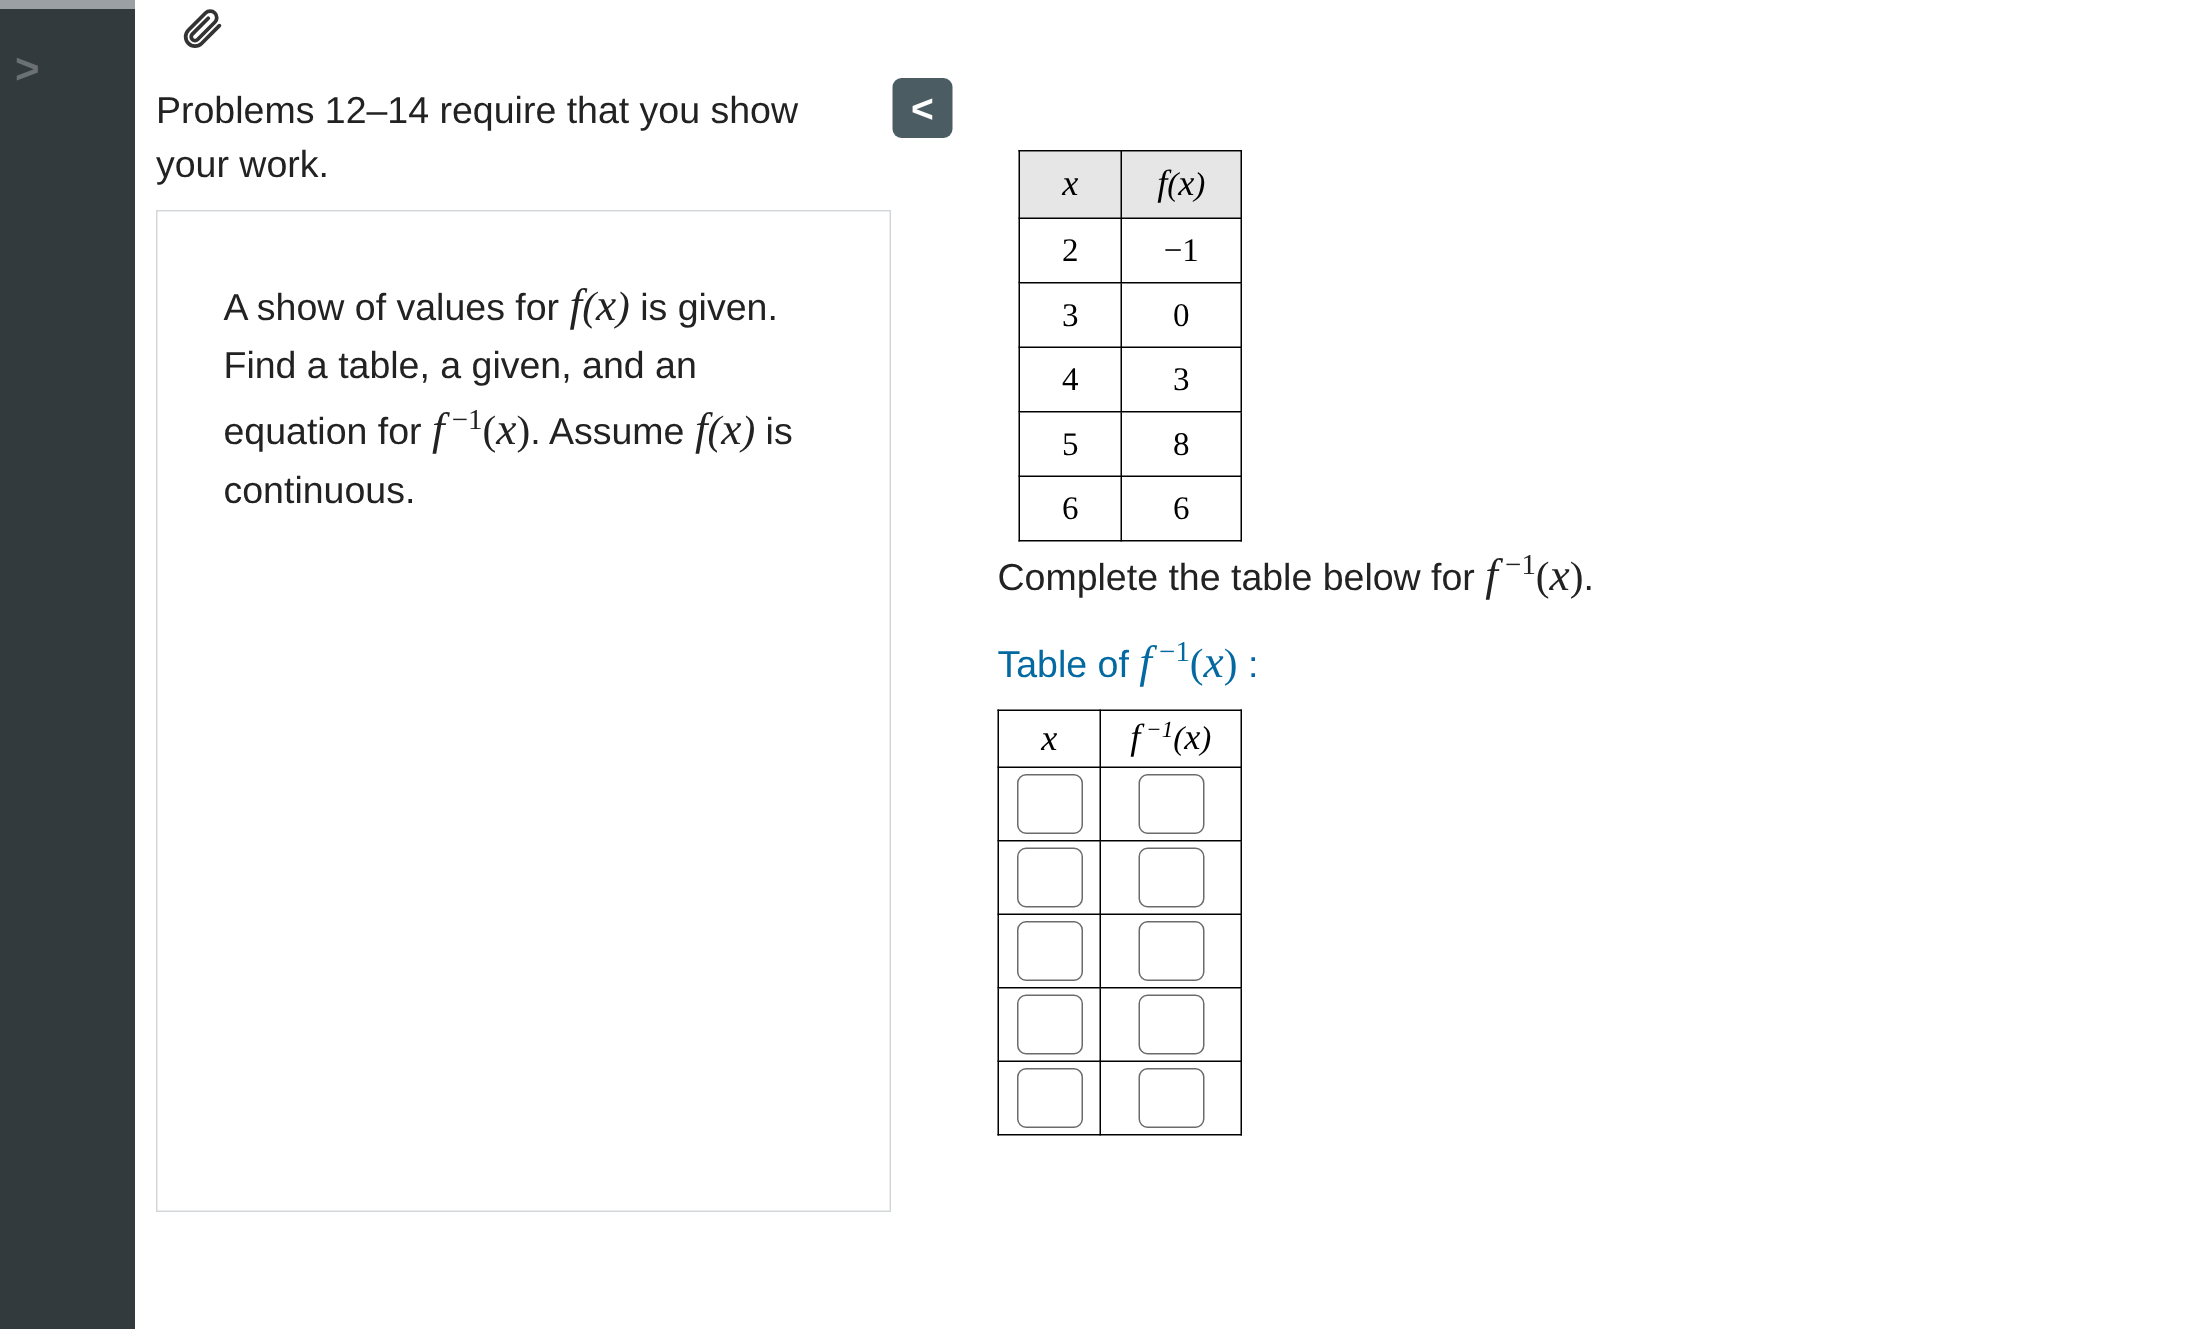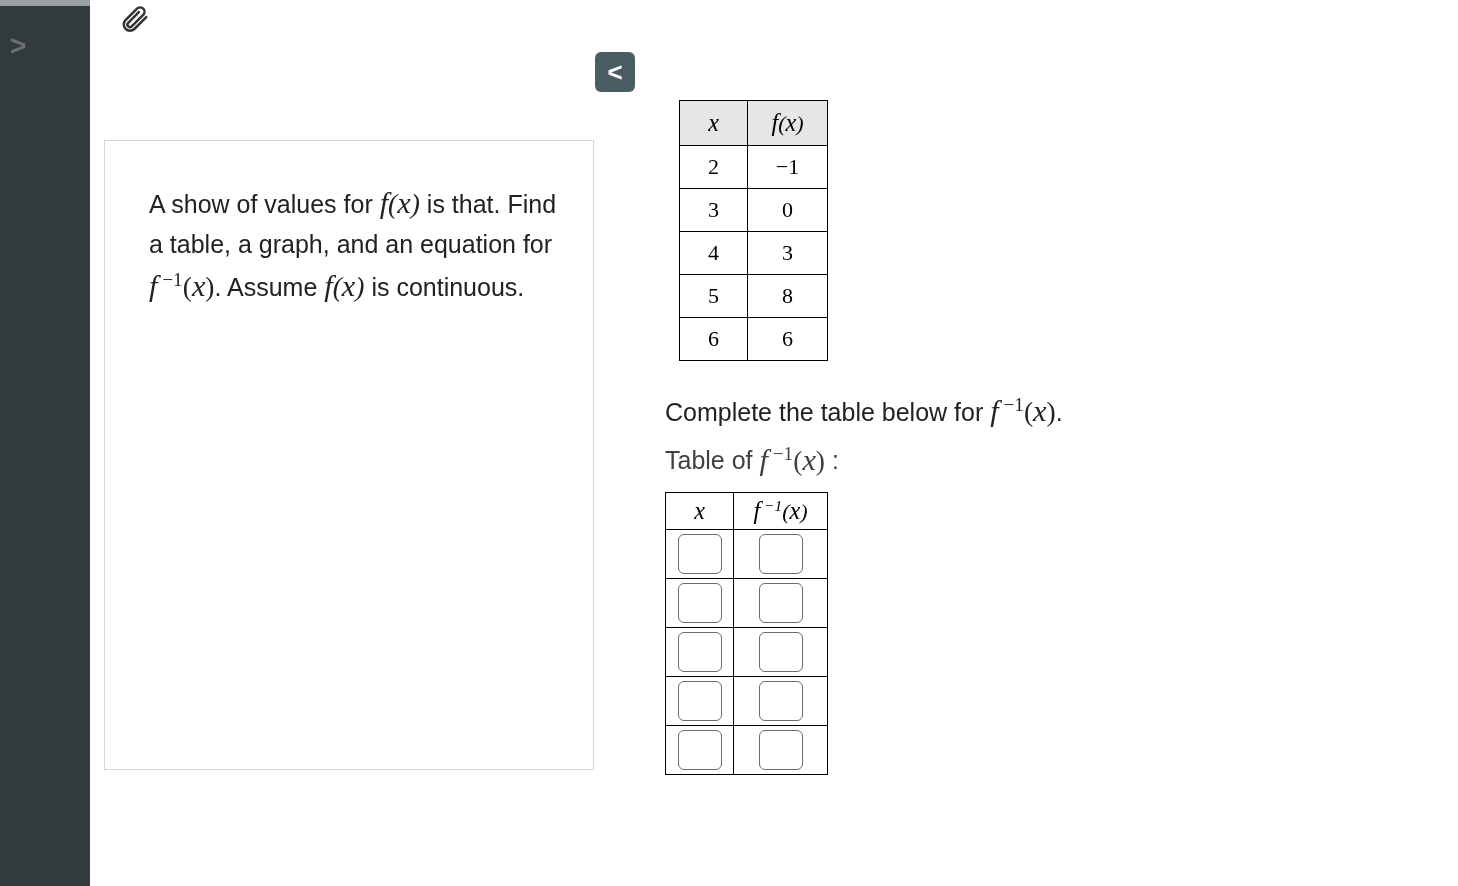--- a/index.html
+++ b/index.html
@@ -100,29 +100,28 @@
     padding: 8px 0;
   }
   table.data-table th {
     background: #e6e6e6;
     font-weight: normal;
     font-style: italic;
   }
   table.data-table .col-x { width: 68px; }
   table.data-table .col-fx { width: 80px; text-align: center; }
   .prompt {
-    margin-top: 28px;
     font-size: 25px;
     color: #222;
     line-height: 1.5;
   }
   .subprompt {
-    margin-top: 8px;
-    font-size: 25px;
-    color: #404040;
+    margin-top: 18px;
+    font-size: 25px;
+    color: #0369a1;
   }
   table.input-table {
     border-collapse: collapse;
     margin-top: 14px;
     margin-left: 0;
   }
   table.input-table th, table.input-table td {
     border: 1px solid #000;
     text-align: center;
     padding: 4px;
@@ -154,27 +153,28 @@
 </div>
 
 <div class="content">
 
   <div class="attach-icon">
     <svg width="30" height="30" viewBox="0 0 24 24" fill="none" stroke="#333" stroke-width="2" stroke-linecap="round" stroke-linejoin="round">
       <path d="M21 10.5l-9.5 9.5a5 5 0 0 1-7.07-7.07l9.19-9.19a3.5 3.5 0 0 1 4.95 4.95L9.4 17.86a2 2 0 0 1-2.83-2.83l8.49-8.49"></path>
     </svg>
   </div>
 
+  <div class="instructions">Problems 12–14 require that you show your work.</div>
 
   <div class="collapse-btn">&lt;</div>
 
   <div class="problem-card">
     <span>
-      <span>A show of values for </span><span class="math-i"><span class="math-i">f</span>(<span class="math-i">x</span>)</span><span> is that.</span>
-      <span>Find a table, a graph, and an equation for </span><span class="math"><span class="math-i">f</span><span class="sup"> −1</span>(<span class="math-i">x</span>)</span><span>. Assume </span><span class="math-i"><span class="math-i">f</span>(<span class="math-i">x</span>)</span><span> is continuous.</span>
+      <span>A show of values for </span><span class="math-i"><span class="math-i">f</span>(<span class="math-i">x</span>)</span><span> is given.</span>
+      <span>Find a table, a given, and an equation for </span><span class="math"><span class="math-i">f</span><span class="sup"> −1</span>(<span class="math-i">x</span>)</span><span>. Assume </span><span class="math-i"><span class="math-i">f</span>(<span class="math-i">x</span>)</span><span> is continuous.</span>
     </span>
   </div>
 
   <div class="right-col">
 
     <table class="data-table">
       <thead>
         <tr>
           <th class="col-x"><span class="math-i">x</span></th>
           <th class="col-fx"><span class="math-i">f</span>(<span class="math-i">x</span>)</th>

